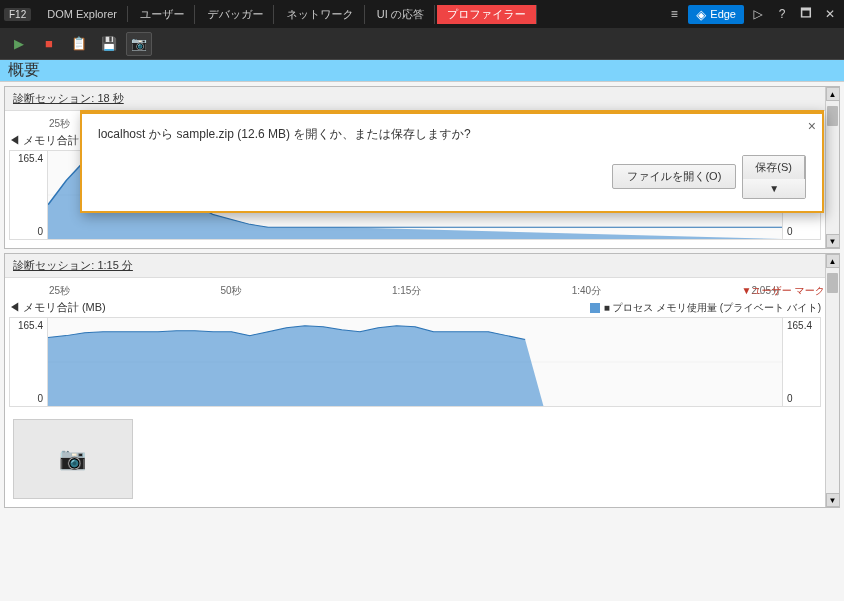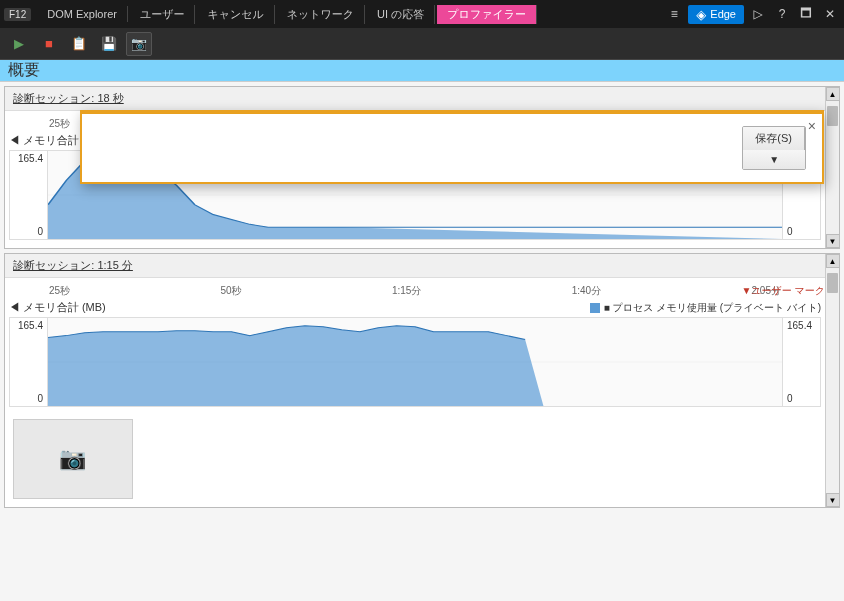--- a/index.html
+++ b/index.html
@@ -31,21 +31,21 @@
       margin-right: 4px;
     }
     .title-bar-tab {
       padding: 2px 10px;
       font-size: 11px;
       cursor: pointer;
       color: #ccc;
       border-right: 1px solid #444;
     }
     .title-bar-tab.active {
-      background: #ec4899;
+      background: #ef4444;
       color: white;
     }
     .title-bar-spacer { flex: 1; }
     .title-bar-right {
       display: flex;
       align-items: center;
       gap: 4px;
       margin-left: 4px;
     }
     .title-bar-icon {
@@ -261,21 +261,21 @@
       border-radius: 1px;
     }
   </style>
 </head>
 <body>
 
 <div class="title-bar">
   <span class="title-bar-key">F12</span>
   <span class="title-bar-tab">DOM Explorer</span>
   <span class="title-bar-tab">ユーザー</span>
-  <span class="title-bar-tab">キャンセル</span>
+  <span class="title-bar-tab">デバッガー</span>
   <span class="title-bar-tab">ネットワーク</span>
   <span class="title-bar-tab">UI の応答</span>
   <span class="title-bar-tab active">プロファイラー</span>
   <span class="title-bar-spacer"></span>
   <div class="title-bar-right">
     <span class="title-bar-icon">≡</span>
     <div class="title-bar-edge">
       <span style="font-size:13px;">◈</span>
       <span>Edge</span>
     </div>
@@ -360,21 +360,23 @@
       <div class="scroll-thumb">
         <div class="scroll-thumb-inner"></div>
       </div>
       <div class="scroll-down-btn">▼</div>
     </div>
   </div>
 
   <div class="dialog-overlay">
     <div class="dialog-box">
       <span class="dialog-close">×</span>
+      <div class="dialog-text">localhost から sample.zip (12.6 MB) を開くか、または保存しますか?</div>
       <div class="dialog-buttons">
+        <button class="dialog-btn">ファイルを開く(O)</button>
         <div class="dialog-btn-split">
           <button class="main">保存(S)</button>
           <button class="arrow">▼</button>
         </div>
       </div>
     </div>
   </div>
 
   <div class="panel-with-scroll" style="margin-top: 4px;">
     <div style="margin-right: 14px;">

